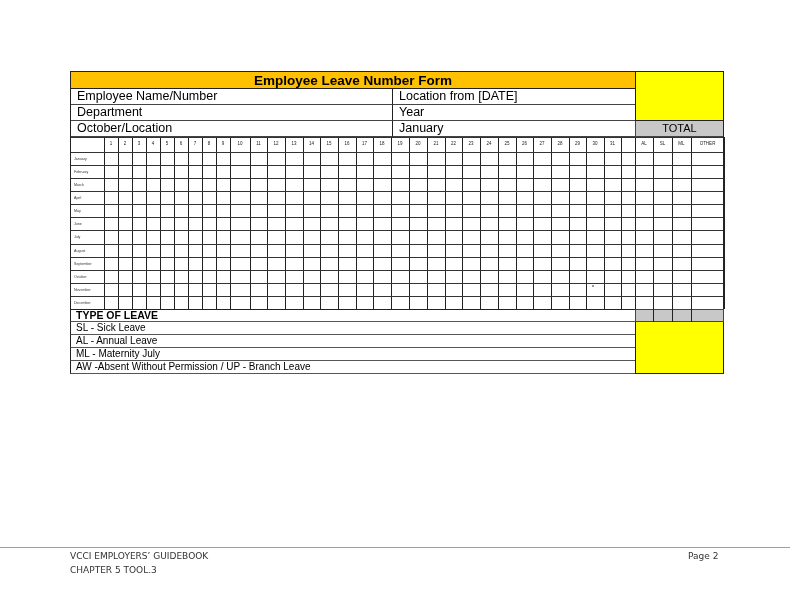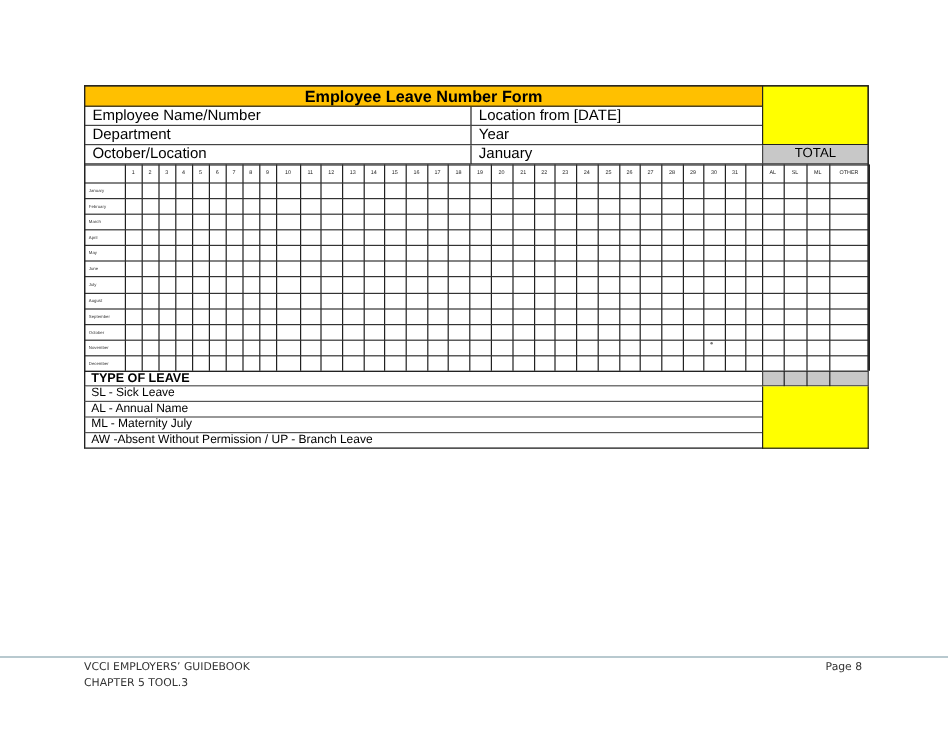--- a/index.html
+++ b/index.html
@@ -572,30 +572,30 @@
       <div class="abs " style="left:636px;top:296.88px;width:17px;height:12.08px;"></div>
       <div class="abs " style="left:654px;top:296.88px;width:18px;height:12.08px;"></div>
       <div class="abs " style="left:673px;top:296.88px;width:18px;height:12.08px;"></div>
       <div class="abs " style="left:692px;top:296.88px;width:32px;height:12.08px;"></div>
       <div class="abs " style="left:70px;top:137px;width:654px;height:172.96000000000004px;border:1px solid #222;border-top:none;"></div>
       <div class="abs " style="left:70px;top:71px;width:654px;height:303px;border:1.3px solid #222;pointer-events:none;"></div>
     </div>
 
   <div class="abs tol-row" style="top:309px;height:13px;font-weight:bold;font-size:10.5px;line-height:12px;">TYPE OF LEAVE</div>
   <div class="abs tol-row" style="top:322px;height:13px;line-height:12px;">SL - Sick Leave</div>
-  <div class="abs tol-row" style="top:335px;height:13px;line-height:12px;">AL - Annual Name</div>
+  <div class="abs tol-row" style="top:335px;height:13px;line-height:12px;">AL - Annual Leave</div>
   <div class="abs tol-row" style="top:348px;height:13px;line-height:12px;">ML - Maternity July</div>
   <div class="abs tol-row" style="top:361px;height:13px;line-height:12px;">AW -Absent Without Permission / UP - Branch Leave</div>
 
   <div class="abs gray-cell" style="left:635px;top:309px;width:89px;height:13px;border:1px solid #444;"></div>
   <div class="abs vline" style="left:653px;top:309px;height:13px;"></div>
   <div class="abs vline" style="left:672px;top:309px;height:13px;"></div>
   <div class="abs vline" style="left:691px;top:309px;height:13px;"></div>
 
   <div class="abs yellow-bottom"></div>
 
   <div class="abs dot" style="left:592px;top:285px;"></div>
 </div>
 
 <div class="abs footer-line"></div>
 <div class="abs footer-text" style="left:70px;top:551px;">VCCI EMPLOYERS’ GUIDEBOOK</div>
 <div class="abs footer-text" style="left:70px;top:565px;">CHAPTER 5 TOOL.3</div>
-<div class="abs footer-text" style="left:688px;top:551px;">Page 8</div>
+<div class="abs footer-text" style="left:688px;top:551px;">Page 2</div>
 
 </body></html>

